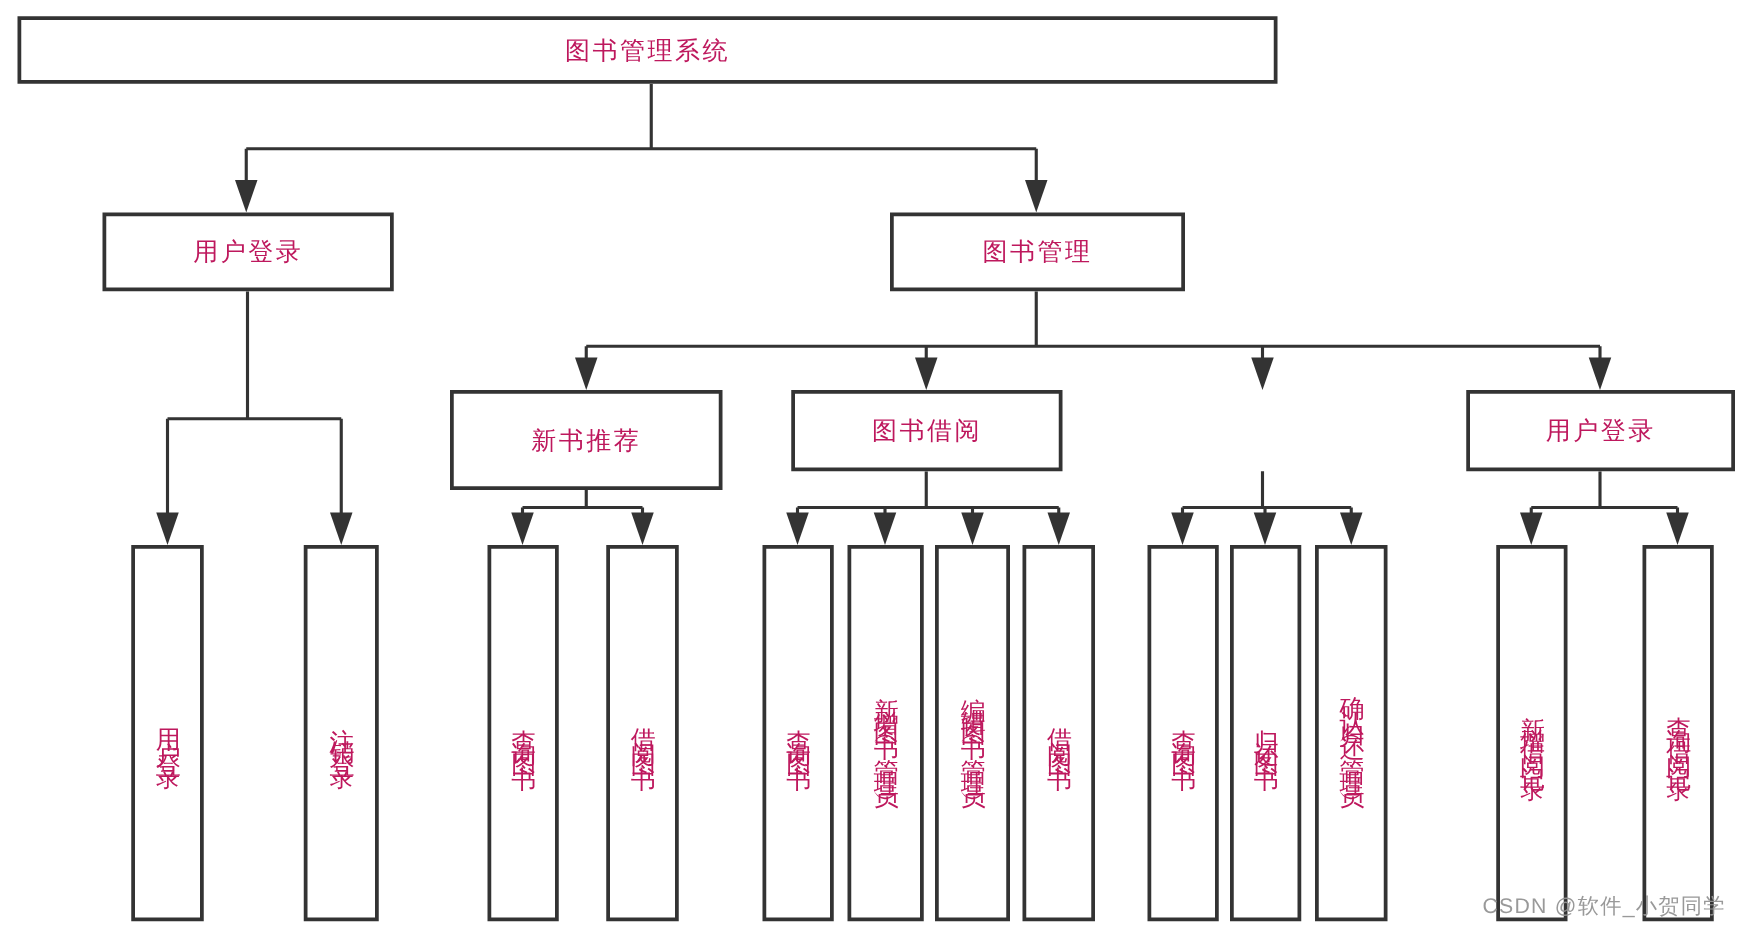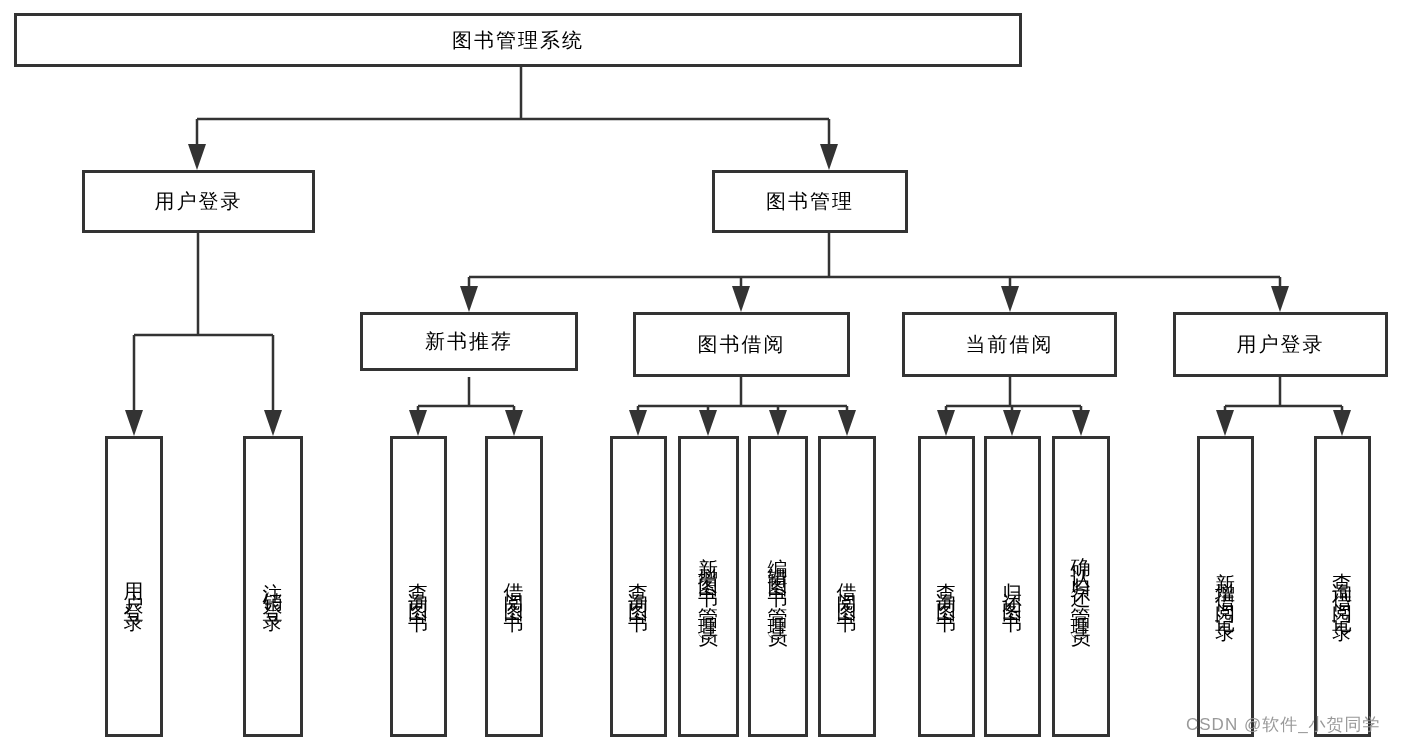--- a/index.html
+++ b/index.html
@@ -13,21 +13,21 @@
   .connectors{position:absolute;left:0;top:0;z-index:1;}
   .box{
     position:absolute;
     box-sizing:border-box;
     background:#ffffff;
     border:3px solid #333333;
     display:flex;
     align-items:center;
     justify-content:center;
     z-index:2;
-    color:#000000;
+    color:#be185d;
   }
   .box.h span{
     font-size:20px;
     letter-spacing:2px;
     white-space:nowrap;
   }
   .box.v span{
     writing-mode:vertical-rl;
     text-orientation:mixed;
     font-size:20px;
@@ -83,32 +83,29 @@
     </g>
   </svg>
 
   <div class="box h" style="left:14px;top:13px;width:1008px;height:54px">
     <span>图书管理系统</span>
   </div>
 
   <div class="box h" style="left:82px;top:170px;width:233px;height:63px">
     <span>用户登录</span>
   </div>
-  <div class="box h" style="left:712px;top:170px;width:196px;height:63px">
+  <div class="box h" style="left:712px;top:170px;width:236px;height:63px">
     <span>图书管理</span>
   </div>
 
-  <div class="box h" style="left:360px;top:312px;width:218px;height:59px">
+  <div class="box h" style="left:360px;top:312px;width:218px;height:80px">
     <span>新书推荐</span>
   </div>
   <div class="box h" style="left:633px;top:312px;width:217px;height:65px">
     <span>图书借阅</span>
-  </div>
-  <div class="box h" style="left:902px;top:312px;width:215px;height:65px">
-    <span>当前借阅</span>
   </div>
   <div class="box h" style="left:1173px;top:312px;width:215px;height:65px">
     <span>用户登录</span>
   </div>
 
   <div class="box v" style="left:105px;top:436px;width:58px;height:301px">
     <span>用户登录</span>
   </div>
   <div class="box v" style="left:243px;top:436px;width:60px;height:301px">
     <span>注销登录</span>

